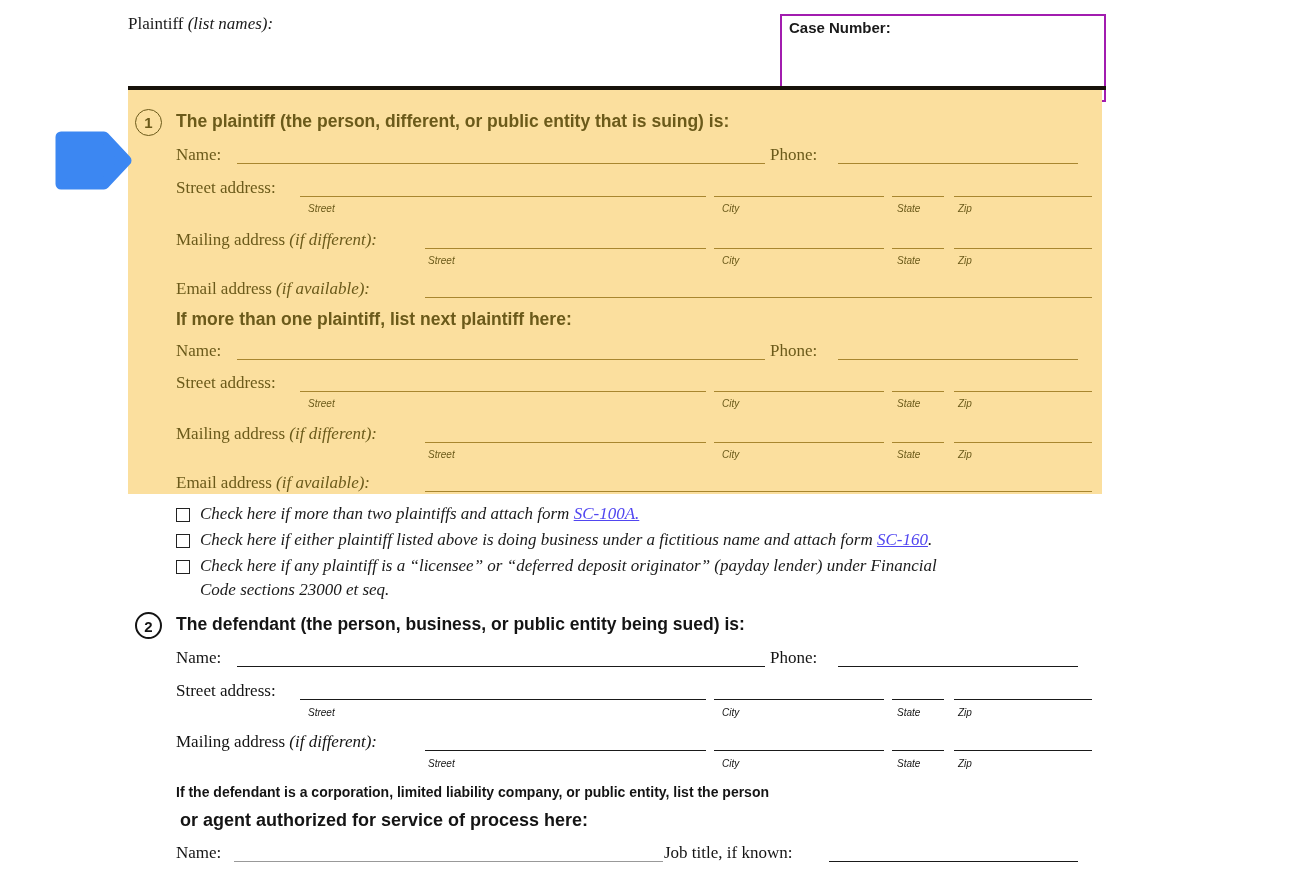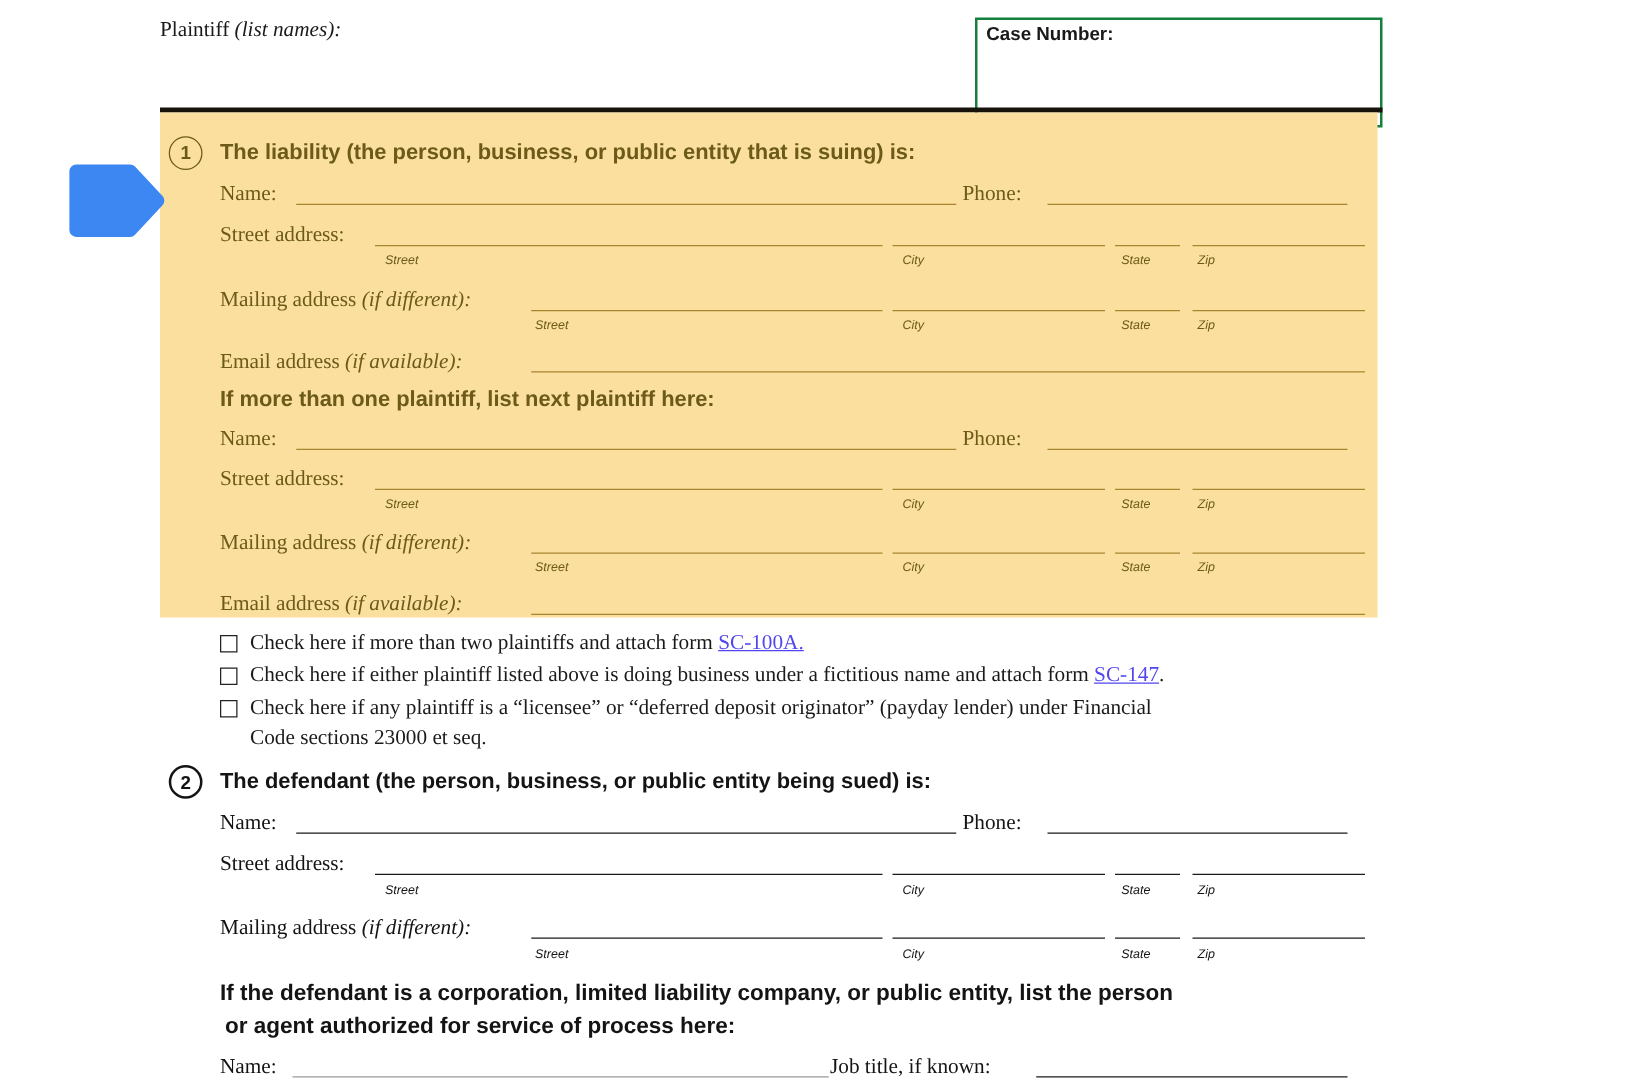--- a/index.html
+++ b/index.html
@@ -8,24 +8,24 @@
     position:relative; width:1304px; height:869px;
     background:#ffffff; overflow:hidden;
     font-family:"Liberation Serif", serif; color:#1a1a1a;
   }
   .abs { position:absolute; }
   .serif { font-family:"Liberation Serif", serif; font-size:17px; white-space:nowrap; }
   .serif i, .ital { font-style:italic; }
   .boldhead { font-family:"Liberation Sans", sans-serif; font-weight:bold; font-size:17.5px; white-space:nowrap; }
   .sublabel { font-family:"Liberation Sans", sans-serif; font-style:italic; font-size:10px; white-space:nowrap; }
   .uline { position:absolute; height:0; border-bottom:1.5px solid #1a1a1a; }
-  .cbtext { font-family:"Liberation Serif", serif; font-size:17px; white-space:nowrap; }
+  .cbtext { font-family:"Liberation Serif", serif; font-style:italic; font-size:17px; white-space:nowrap; }
 
   
-  #case-box { left:780px; top:14px; width:326px; height:88px; border:2px solid #15803d; background:#fff; }
+  #case-box { left:780px; top:14px; width:326px; height:88px; border:2px solid #a21caf; background:#fff; }
   #case-box .lbl { font-family:"Liberation Sans", sans-serif; font-weight:bold; font-size:15px; padding:3px 7px; }
   #head-rule { left:128px; top:86px; width:978px; height:4px; background:#17120a; }
 
   
   #highlight { left:128px; top:90px; width:974px; height:404px; background:#fbdf9e; }
   #sec1 { color:#6b5a1a; }
   #sec1 .uline { border-bottom-color:#a8862f; }
 
   
   .badge {
@@ -57,21 +57,21 @@
   <div class="abs" id="head-rule"></div>
 
   <div class="abs" id="highlight"></div>
 
   <svg class="abs" id="fill-arrow" viewBox="0 0 82 59">
     <path d="M9,6 H52 L74,29.5 L52,53 H9 Z" fill="#3c87f2" stroke="#3c87f2" stroke-width="11" stroke-linejoin="round"></path>
   </svg>
 
   <div id="sec1">
     <div class="badge" style="left:135px; top:109px;">1</div>
-    <div class="abs boldhead" style="left:176px; top:111px;">The liability (the person, business, or public entity that is suing) is:</div>
+    <div class="abs boldhead" style="left:176px; top:111px;">The plaintiff (the person, different, or public entity that is suing) is:</div>
 
     <span class="abs serif" style="left:176px; top:145px;">Name:</span>
     <div class="uline" style="left:237px; top:163px; width:528px;"></div>
     <span class="abs serif" style="left:770px; top:145px;">Phone:</span>
     <div class="uline" style="left:838px; top:163px; width:240px;"></div>
 
     <span class="abs serif" style="left:176px; top:178px;">Street address:</span>
     <div class="uline" style="left:300px; top:196px; width:406px;"></div>
     <div class="uline" style="left:714px; top:196px; width:170px;"></div>
     <div class="uline" style="left:892px; top:196px; width:52px;"></div>
@@ -123,21 +123,21 @@
 
     <span class="abs serif" style="left:176px; top:473px;"><span>Email address </span><i>(if available):</i></span>
     <div class="uline" style="left:425px; top:491px; width:667px;"></div>
   </div>
 
   <div>
     <div class="cbox" style="left:176px; top:508px;"></div>
     <div class="abs cbtext" style="left:200px; top:504px;"><span>Check here if more than two plaintiffs and attach form </span><a class="formlink">SC-100A.</a><span></span></div>
 
     <div class="cbox" style="left:176px; top:534px;"></div>
-    <div class="abs cbtext" style="left:200px; top:530px;"><span>Check here if either plaintiff listed above is doing business under a fictitious name and attach form </span><a class="formlink">SC-147</a><span>.</span></div>
+    <div class="abs cbtext" style="left:200px; top:530px;"><span>Check here if either plaintiff listed above is doing business under a fictitious name and attach form </span><a class="formlink">SC-160</a><span>.</span></div>
 
     <div class="cbox" style="left:176px; top:560px;"></div>
     <div class="abs cbtext" style="left:200px; top:556px;">Check here if any plaintiff is a “licensee” or “deferred deposit originator” (payday lender) under Financial</div>
     <div class="abs cbtext" style="left:200px; top:580px;text-align:right;">Code sections 23000 et seq.</div>
   </div>
 
   <div id="sec2">
     <div class="badge" style="left:135px; top:612px;">2</div>
     <div class="abs boldhead" style="left:176px; top:614px;">The defendant (the person, business, or public entity being sued) is:</div>
 
@@ -159,21 +159,21 @@
     <span class="abs serif" style="left:176px; top:732px;"><span>Mailing address </span><i>(if different):</i></span>
     <div class="uline" style="left:425px; top:750px; width:281px;"></div>
     <div class="uline" style="left:714px; top:750px; width:170px;"></div>
     <div class="uline" style="left:892px; top:750px; width:52px;"></div>
     <div class="uline" style="left:954px; top:750px; width:138px;"></div>
     <span class="abs sublabel" style="left:428px; top:758px;">Street</span>
     <span class="abs sublabel" style="left:722px; top:758px;">City</span>
     <span class="abs sublabel" style="left:897px; top:758px;">State</span>
     <span class="abs sublabel" style="left:958px; top:758px;">Zip</span>
 
-    <div class="abs boldhead" style="left:176px; top:784px; font-size:18px;">If the defendant is a corporation, limited liability company, or public entity, list the person</div>
+    <div class="abs boldhead" style="left:176px; top:784px; font-size:14px;">If the defendant is a corporation, limited liability company, or public entity, list the person</div>
     <div class="abs boldhead" style="left:180px; top:810px; font-size:18px;">or agent authorized for service of process here:</div>
 
     <span class="abs serif" style="left:176px; top:843px;">Name:</span>
     <div class="uline" style="left:234px; top:861px; width:429px; border-bottom-color:#999999;"></div>
     <span class="abs serif" style="left:664px; top:843px;">Job title, if known:</span>
     <div class="uline" style="left:829px; top:861px; width:249px;"></div>
   </div>
 
 </div>
 

